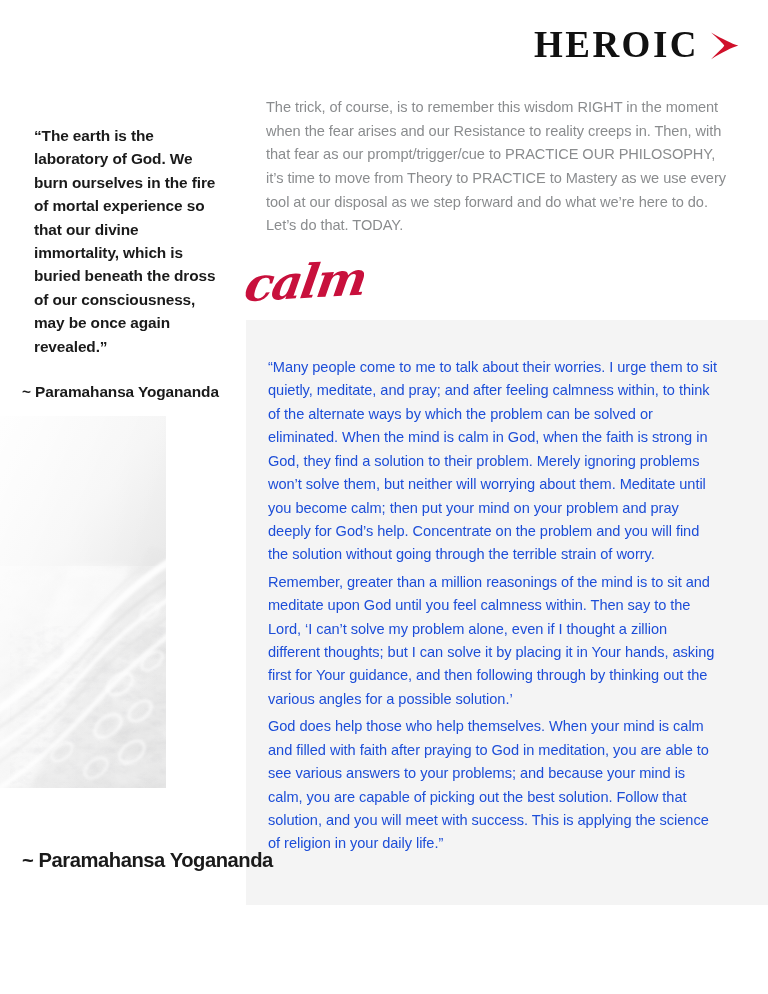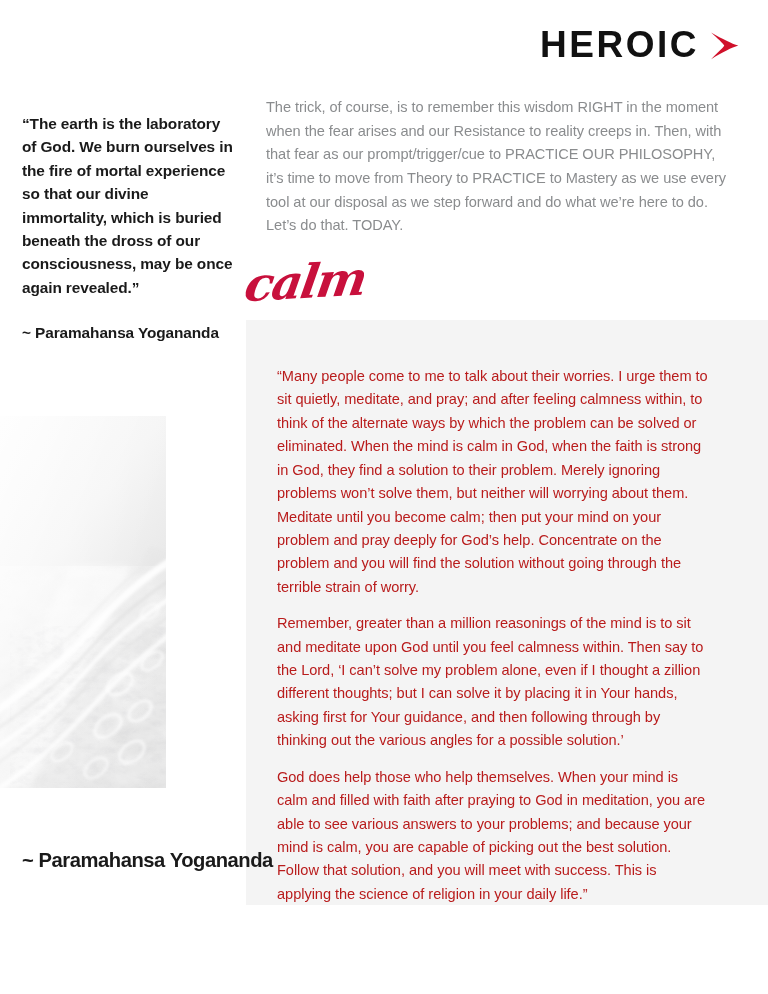--- a/index.html
+++ b/index.html
@@ -19,21 +19,21 @@
   
   #brand-header {
     position: absolute;
     top: 26px;
     right: 28px;
     display: flex;
     align-items: center;
     gap: 6px;
   }
   #brand-wordmark {
-    font-family: Liberation Sans, sans-serif;
+    font-family: Liberation Serif, serif;
     font-weight: 700;
     font-size: 37px;
     letter-spacing: 2.5px;
     color: #111111;
     line-height: 1;
   }
   #brand-arrow {
     display: block;
     width: 34px;
     height: 34px;
@@ -46,21 +46,21 @@
     position: absolute;
     left: 22px;
     top: 112px;
     width: 212px;
   }
   #opening-quote-text {
     font-weight: 700;
     font-size: 15.4px;
     line-height: 1.52;
     color: #1a1a1a;
-    margin: 0;
+    margin: 12px;
     letter-spacing: -0.1px;
   }
   #opening-quote-attribution {
     font-weight: 700;
     font-size: 15.4px;
     line-height: 1.5;
     color: #1a1a1a;
     margin: 22px 0 0 0;
     letter-spacing: -0.1px;
   }
@@ -124,24 +124,24 @@
   }
 
   
   #panel-body {
     position: absolute;
     left: 264px;
     top: 352px;
     width: 460px;
   }
   .panel-para {
-    margin: 13px;
+    margin: 4px;
     font-size: 14.6px;
     line-height: 1.605;
-    color: #b91c1c;
+    color: #1d4ed8;
     letter-spacing: -0.05px;
   }
 
   
   #water-photo {
     position: absolute;
     left: 0px;
     top: 416px;
     width: 166px;
     height: 372px;

